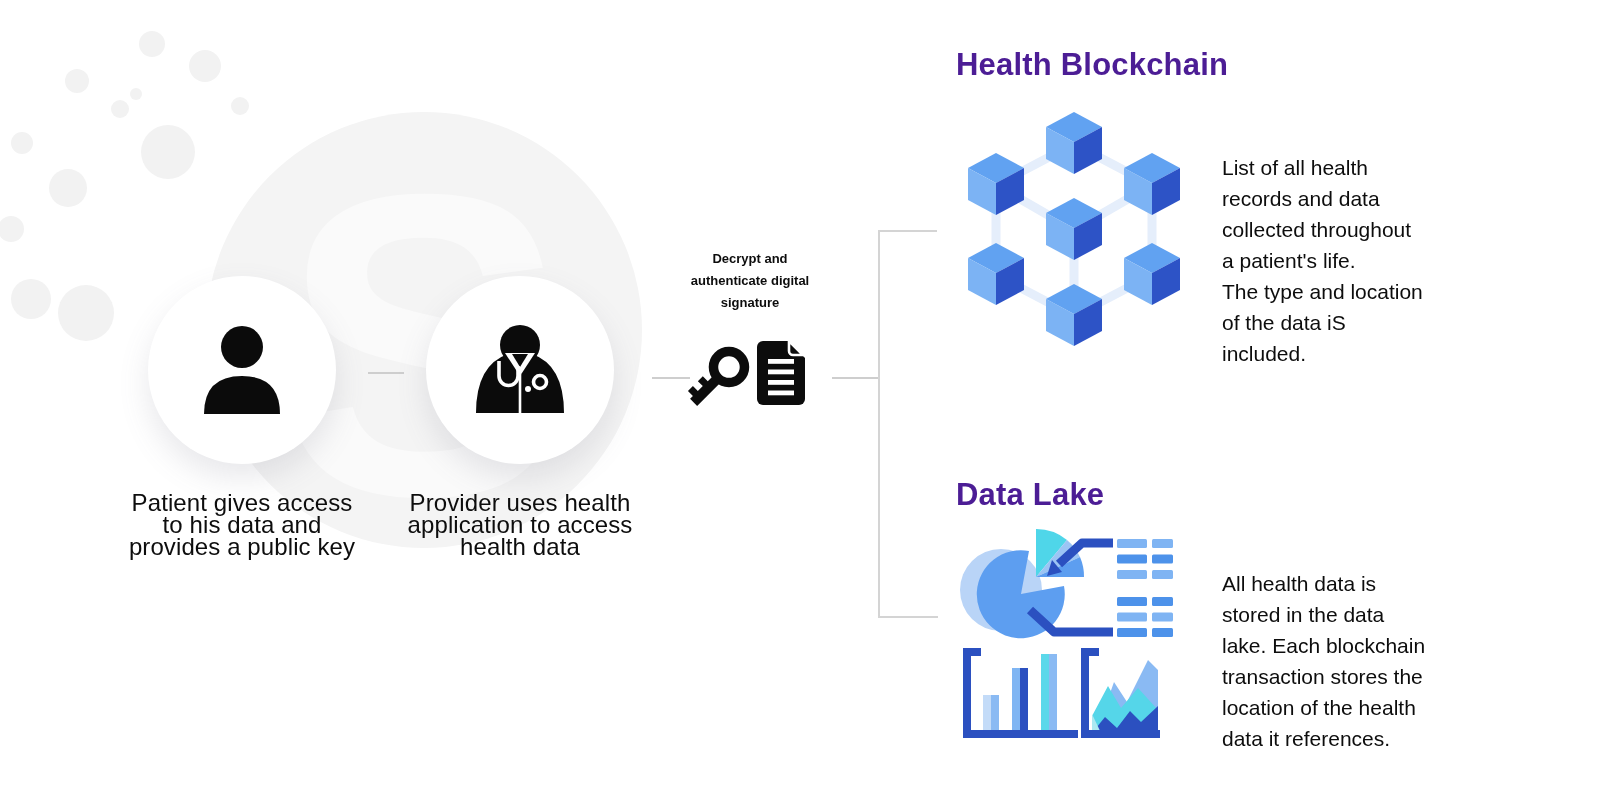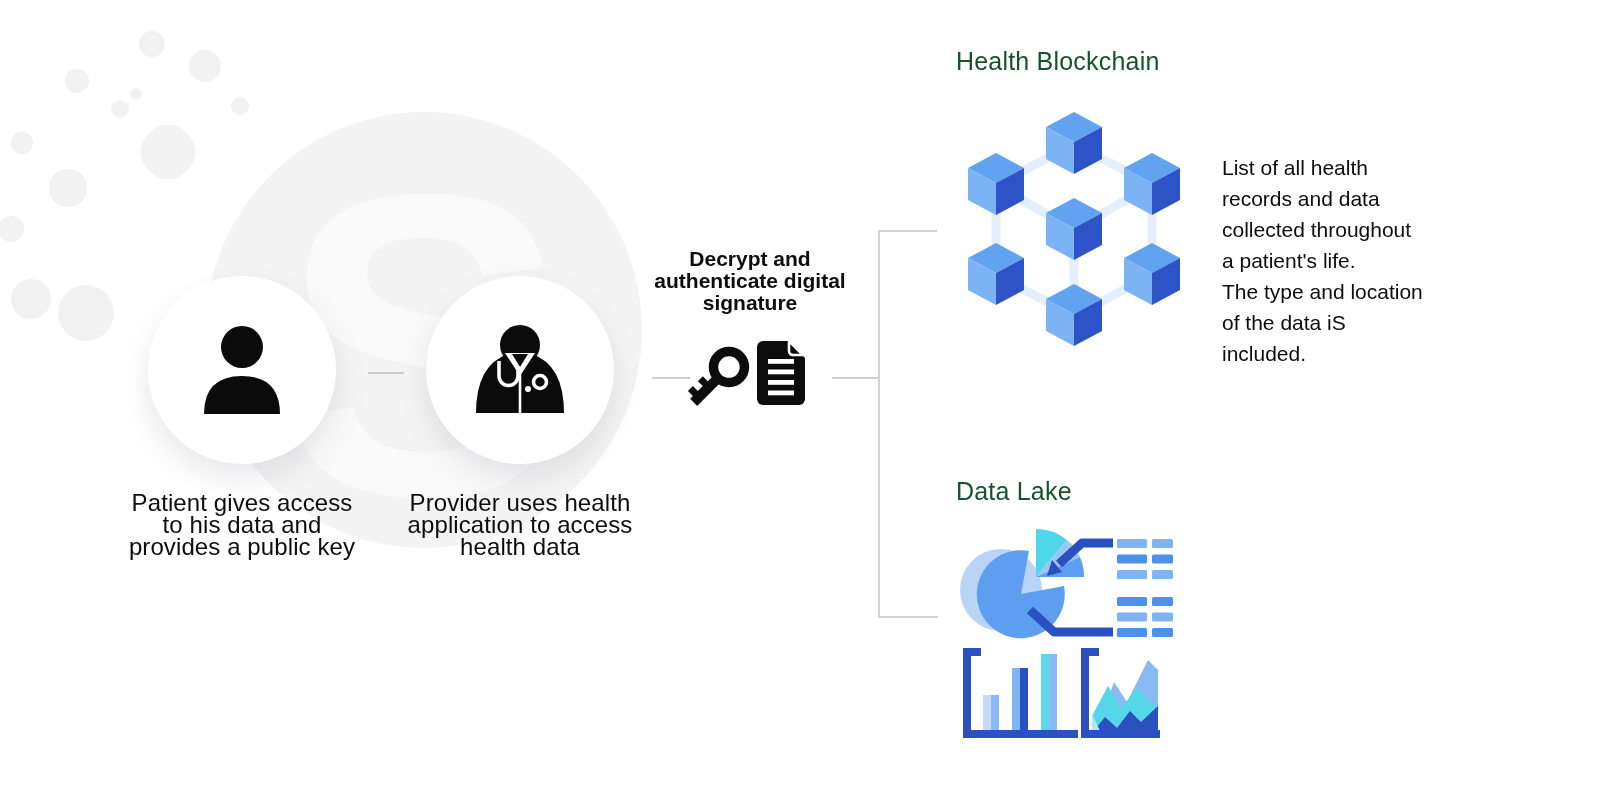--- a/index.html
+++ b/index.html
@@ -14,25 +14,25 @@
   .circle-node{
     width:188px;height:188px;border-radius:50%;background:#ffffff;
     box-shadow:0 14px 30px rgba(110,110,130,0.16);
     display:flex;align-items:center;justify-content:center;
   }
   .caption{
     width:260px;text-align:center;font-size:24px;line-height:22px;
     font-weight:500;white-space:pre-line;letter-spacing:.1px;
   }
   .process-label{
-    width:220px;text-align:center;font-size:21px;line-height:22px;
+    width:220px;text-align:center;font-size:13px;line-height:22px;
     font-weight:700;white-space:pre-line;
   }
   .section-title{
-    font-size:25px;font-weight:400;letter-spacing:.2px;color:#14532d;
+    font-size:31px;font-weight:700;letter-spacing:.2px;color:#4c1d95;
   }
   .section-desc{
     font-size:21px;line-height:31px;font-weight:400;white-space:pre-line;
   }
   .hline{height:2px;background:#cecece;}
   .vline{width:2px;background:#d4d4d4;}
 </style>
 </head>
 <body>
 
@@ -197,14 +197,20 @@
       <path d="M 1096 733 L 1114 682 L 1127 702 L 1148 660 L 1158 670 L 1158 733 Z" fill="#8abaf3"></path>
       <path d="M 1092 733 L 1092 716 L 1108 686 L 1121 708 L 1138 688 L 1158 710 L 1158 733 Z" fill="#55d6e9"></path>
       <path d="M 1092 733 L 1105 717 L 1117 728 L 1130 711 L 1141 722 L 1158 706 L 1158 733 Z" fill="#2b50c0"></path>
       <path d="M 1092 733 L 1092 714 L 1101 733 Z" fill="#ace9f1"></path>
       <rect x="1081" y="648" width="18" height="8" fill="#2b50c0"></rect>
       <rect x="1081" y="648" width="8" height="90" fill="#2b50c0"></rect>
       <rect x="1081" y="730" width="79" height="8" fill="#2b50c0"></rect>
     </g>
   </svg>
 
+  <div class="abs section-desc" style="left:1222px;top:568px;">All health data is
+stored in the data
+lake. Each blockchain
+transaction stores the
+location of the health
+data it references.</div>
 
 </div>
 
 </body></html>

